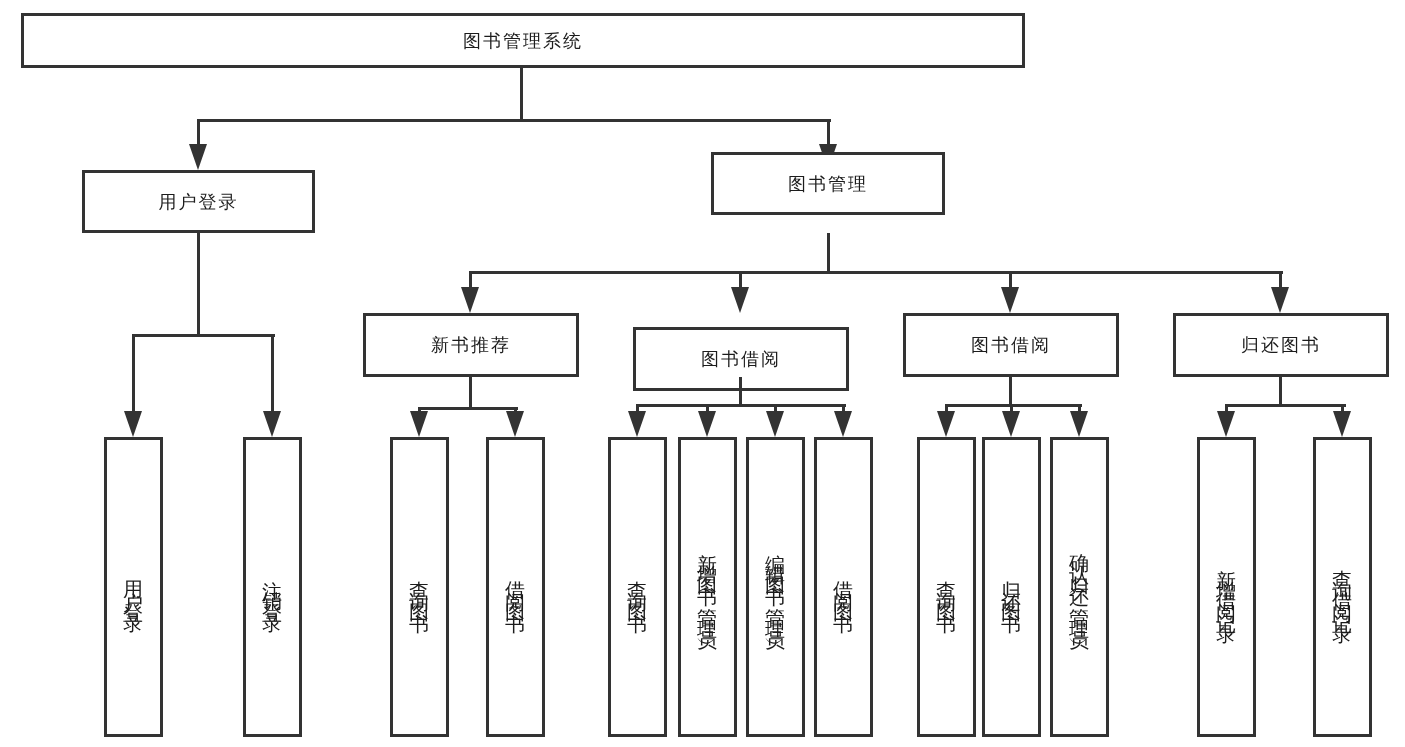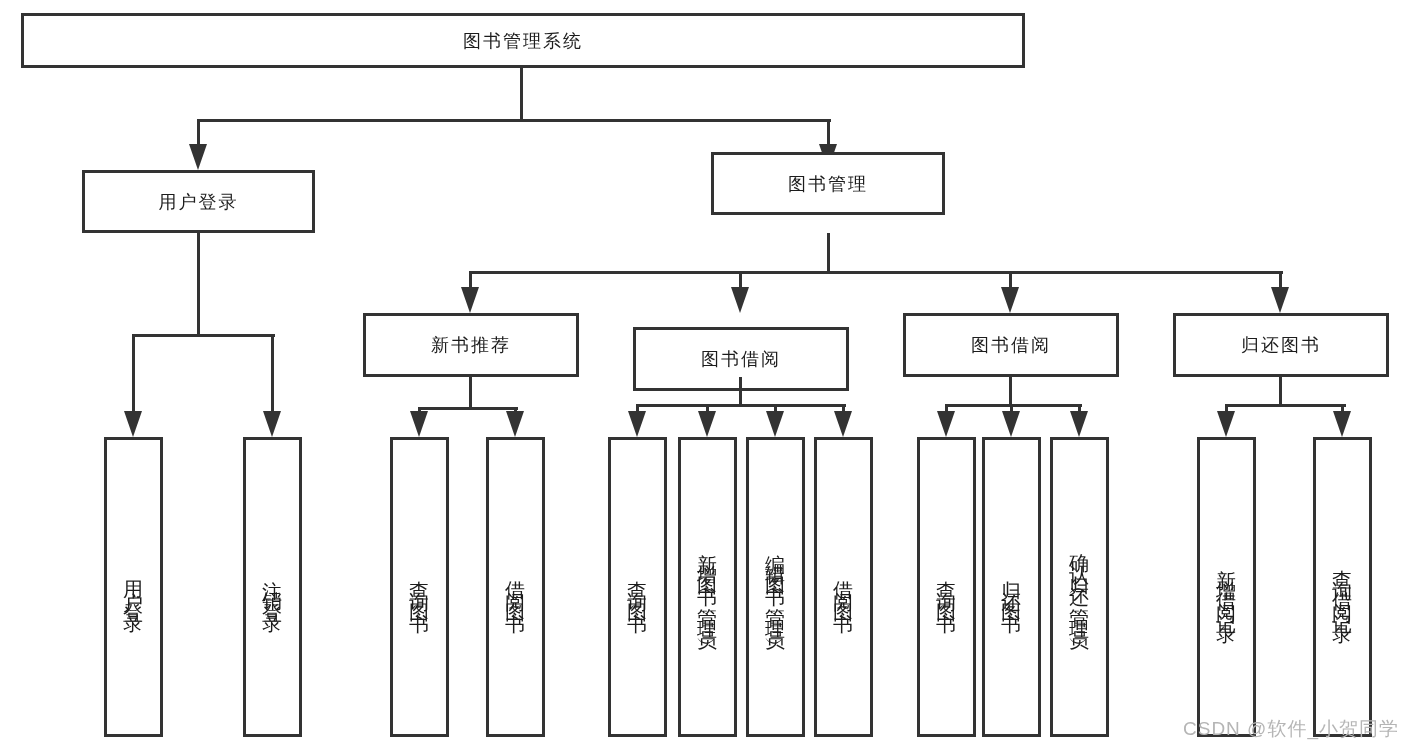--- a/index.html
+++ b/index.html
@@ -202,15 +202,14 @@
     <span class="vtext">确认归还（管理员）</span>
   </div>
 
   <div class="leaf" style="left:1197px">
     <span class="vtext">新增借阅记录</span>
   </div>
   <div class="leaf" style="left:1313px">
     <span class="vtext">查询借阅记录</span>
   </div>
 
-  <div class="watermark">CSDN @软件_小贺同学</div>
 
 </div>
 
 </body></html>

